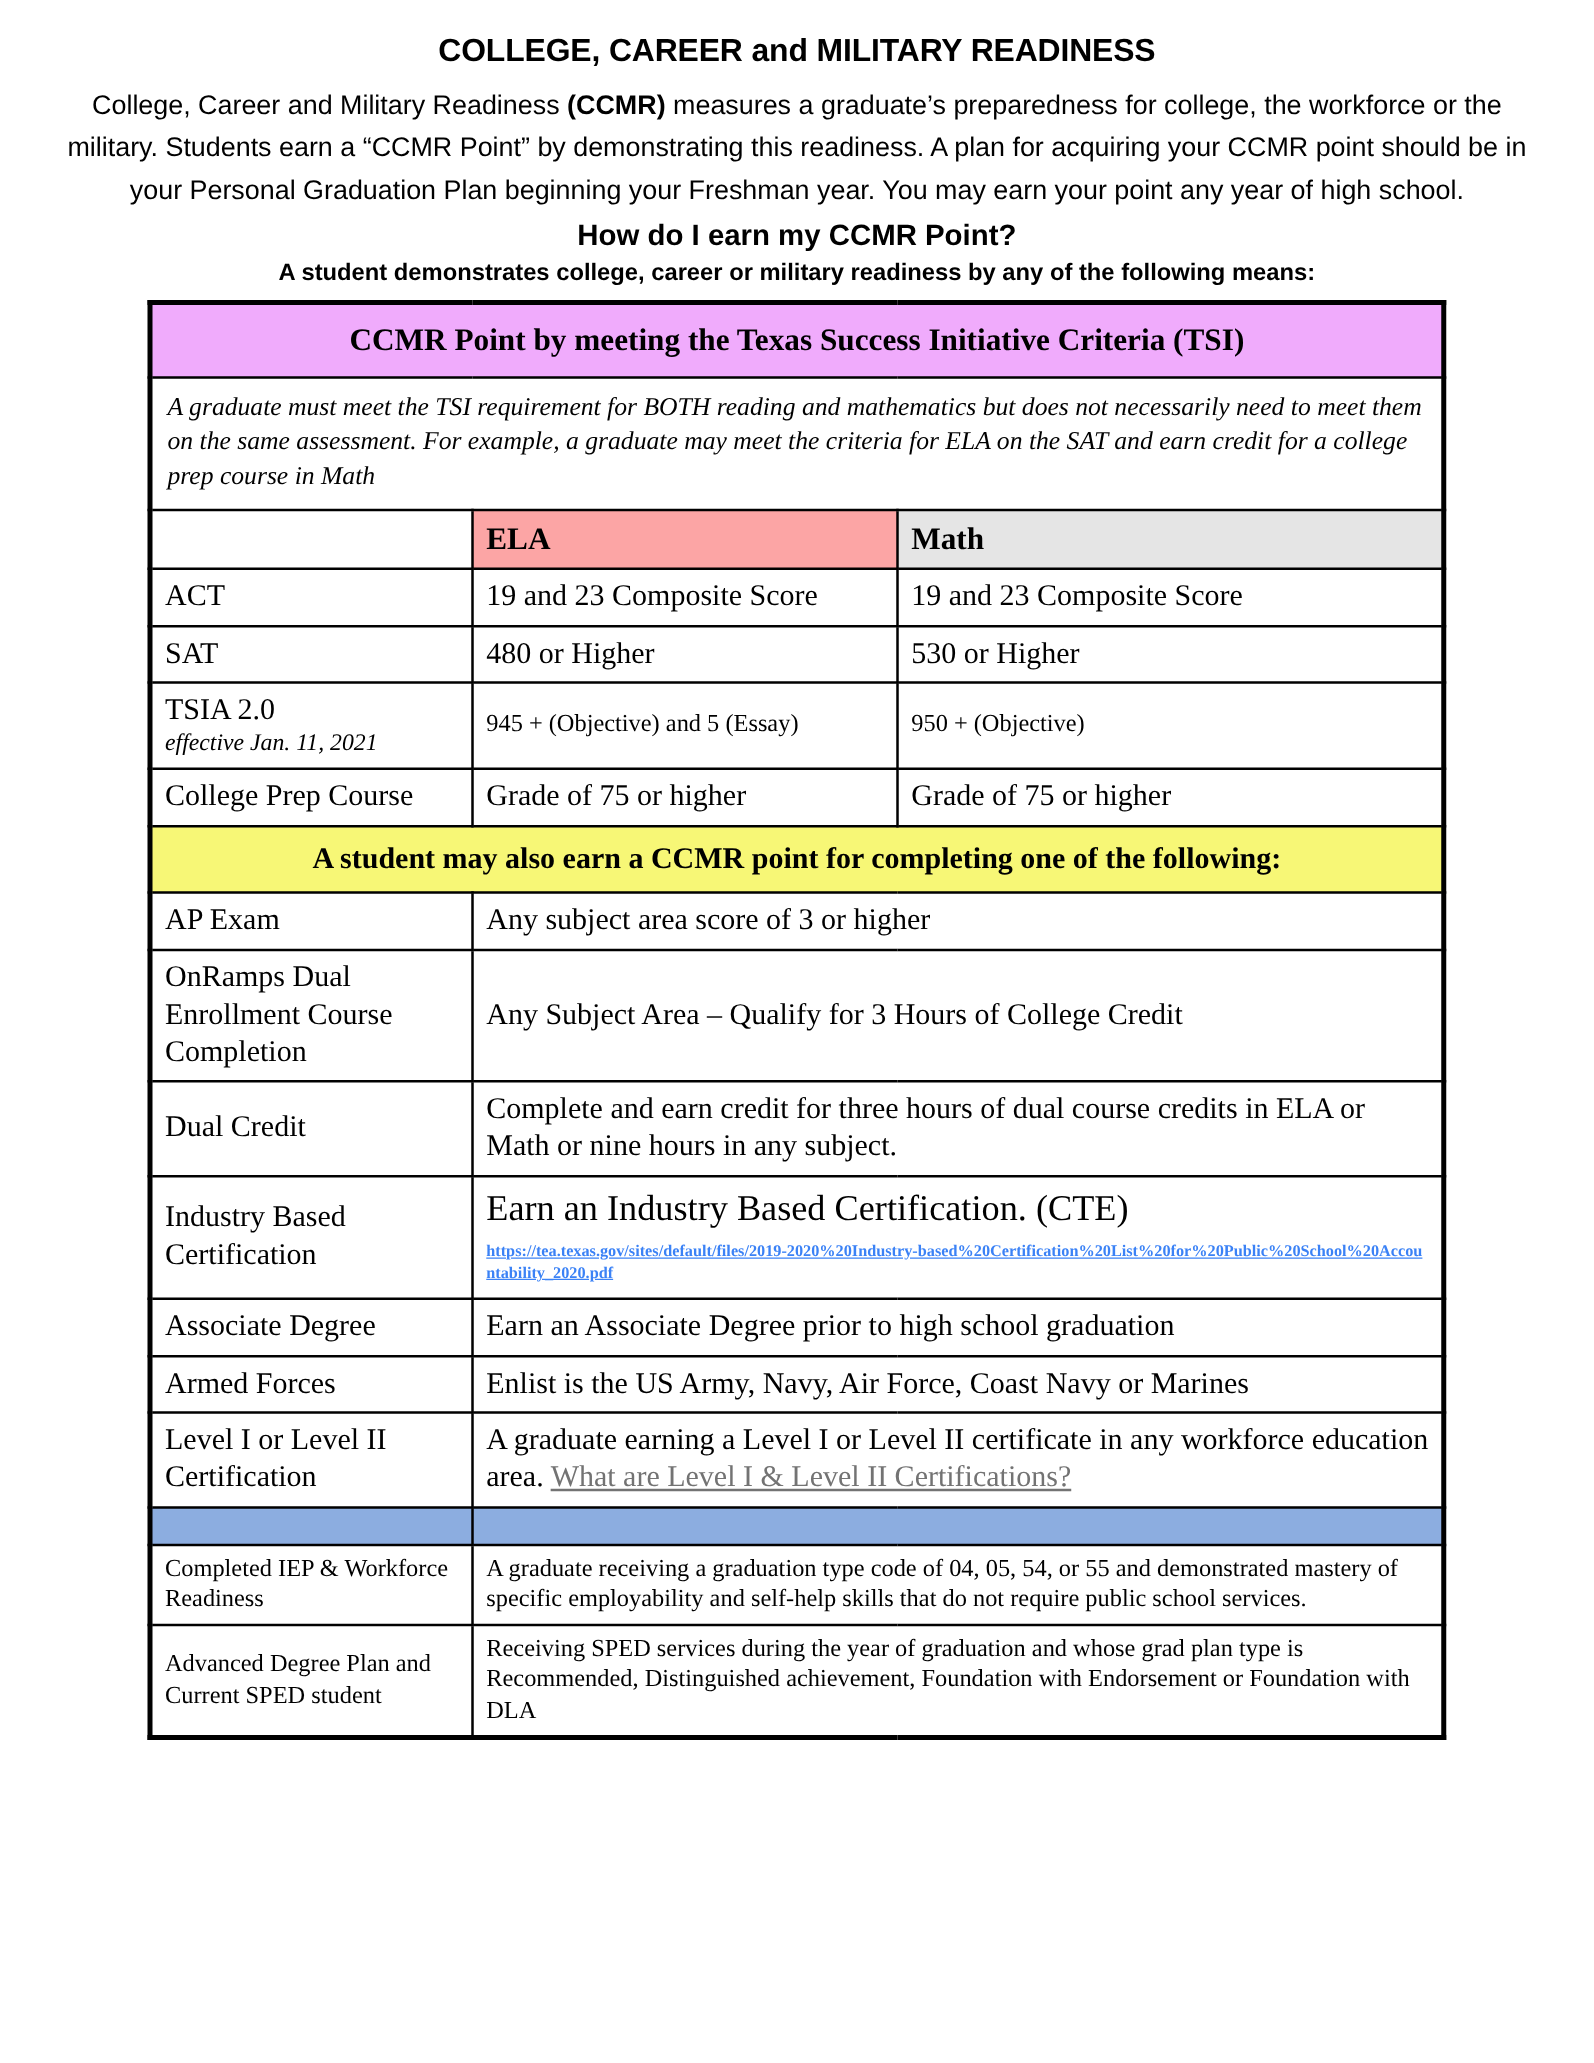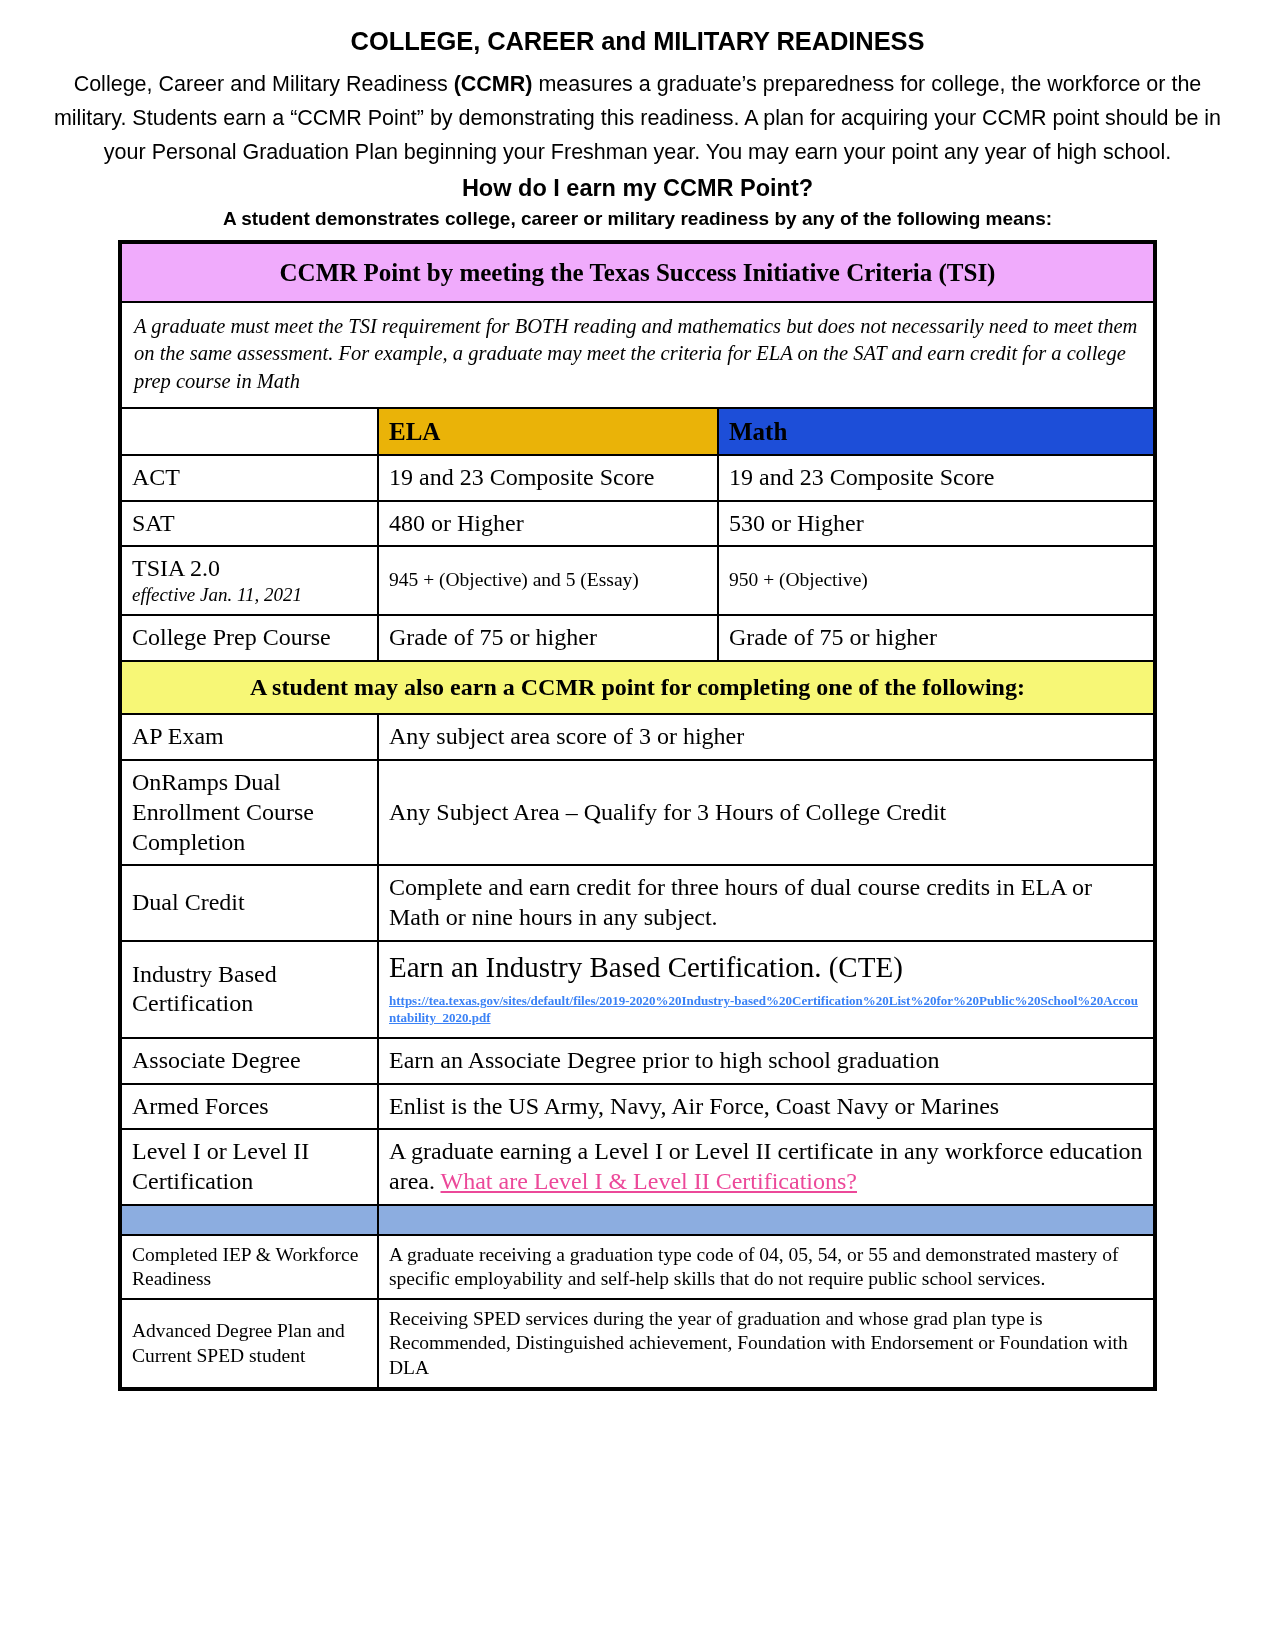--- a/index.html
+++ b/index.html
@@ -83,26 +83,26 @@
   .note-row td {
     font-style: italic;
     font-size: 20.5px !important;
     line-height: 1.33 !important;
     padding: 10px 12px 12px 12px !important;
     border-top: none;
   }
 
   .hdr-blank { background: #ffffff; }
   .hdr-ela {
-    background: #eab308;
+    background: #fca5a5;
     font-weight: bold;
     font-size: 25px !important;
   }
   .hdr-math {
-    background: #1d4ed8;
+    background: #e5e5e5;
     font-weight: bold;
     font-size: 25px !important;
   }
   .hdr-row td { height: 46px; }
 
   .cell-small {
     font-size: 19.5px !important;
   }
   .sub-italic {
     display: block;
@@ -119,21 +119,21 @@
     padding: 11px 10px !important;
   }
 
   .divider-blue {
     background: #8cade0;
     height: 30px;
     padding: 0 !important;
   }
 
   a.lnk {
-    color: #ec4899;
+    color: #737373;
     text-decoration: underline;
   }
   a.url-lnk {
     color: #3b82f6;
     text-decoration: underline;
     font-size: 13px;
     font-weight: bold;
     line-height: 1.32;
     word-break: break-all;
     display: inline-block;

